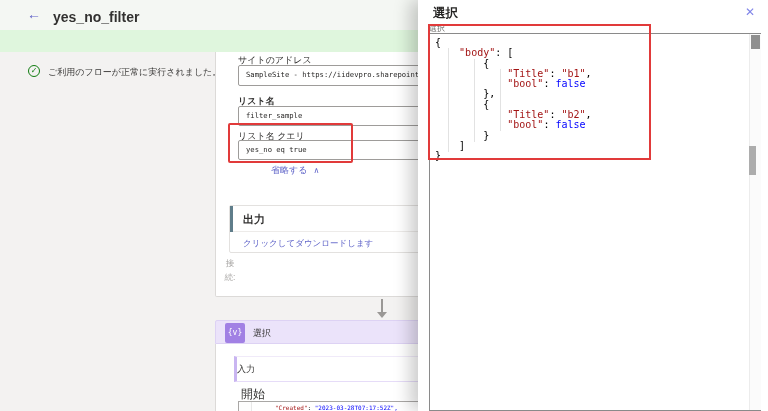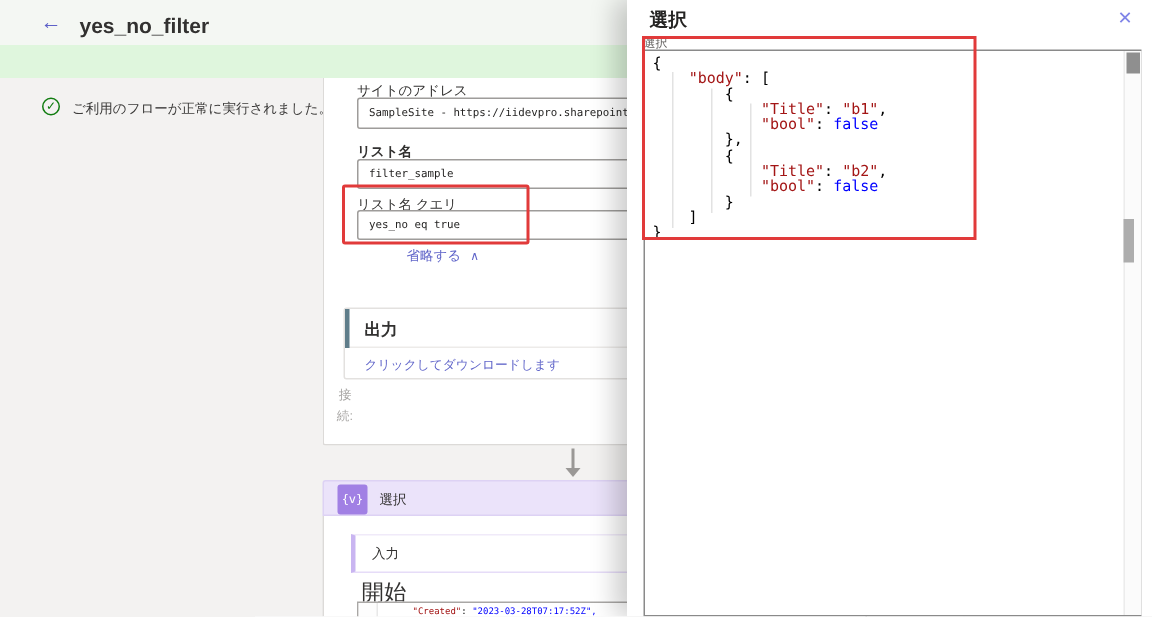--- a/index.html
+++ b/index.html
@@ -54,22 +54,22 @@
   #select-card { left:215px; top:320px; width:428px; height:91px; }
   #select-header { left:0; top:0; width:428px; height:24px; background:#ebe3fa;
     border:1px solid #ddd2f4; border-radius:2px 2px 0 0; cursor:pointer; }
   #select-icon { left:9px; top:2px; width:20px; height:20px; background:#a180e4; border-radius:2px;
     color:#fff; font-size:8px; text-align:center; line-height:20px; }
   #select-title { left:37px; top:6px; font-size:9px; color:#323130; }
   #select-body { left:0; top:24px; width:428px; height:67px; background:#fff;
     border-left:1px solid #dcdad8; border-right:1px solid #dcdad8; }
   #input-section { left:18px; top:12px; width:392px; height:26px; background:#fff;
     border:1px solid #f0eaf9; border-left:3px solid #c9b5f1; border-bottom:1px solid #e6dcf8; cursor:pointer; }
-  #input-section-title { left:11px; top:6px; font-size:9px; color:#323130; }
-  #start-label { left:25px; top:42px; font-size:15px; color:#323130; }
+  #input-section-title { left:0; top:6px; font-size:9px; color:#323130; }
+  #start-label { left:25px; top:42px; font-size:12px; color:#323130; }
   #start-code { left:22px; top:57px; width:340px; height:12px; border:1px solid #a9a7a5; background:#fff; overflow:hidden; }
   #start-code-gutter { left:0; top:0; width:13px; height:12px; border-right:1px solid #e8e8e8; background:#fdfdfd; }
   #start-code-line { left:36px; top:2px; font-size:6px; white-space:pre; }
 
   
   #side-panel { left:418px; top:0; width:350px; height:411px; background:#fff;
     box-shadow:-8px 0 16px rgba(0,0,0,0.20); z-index:10; }
   #panel-title { left:15px; top:5px; font-size:12.5px; font-weight:bold; color:#252423; }
   #panel-close { left:327px; top:5px; font-size:12px; color:#8085e8; cursor:pointer; }
   #panel-field-label { left:11px; top:23px; font-size:8px; color:#5f5d5b; }

